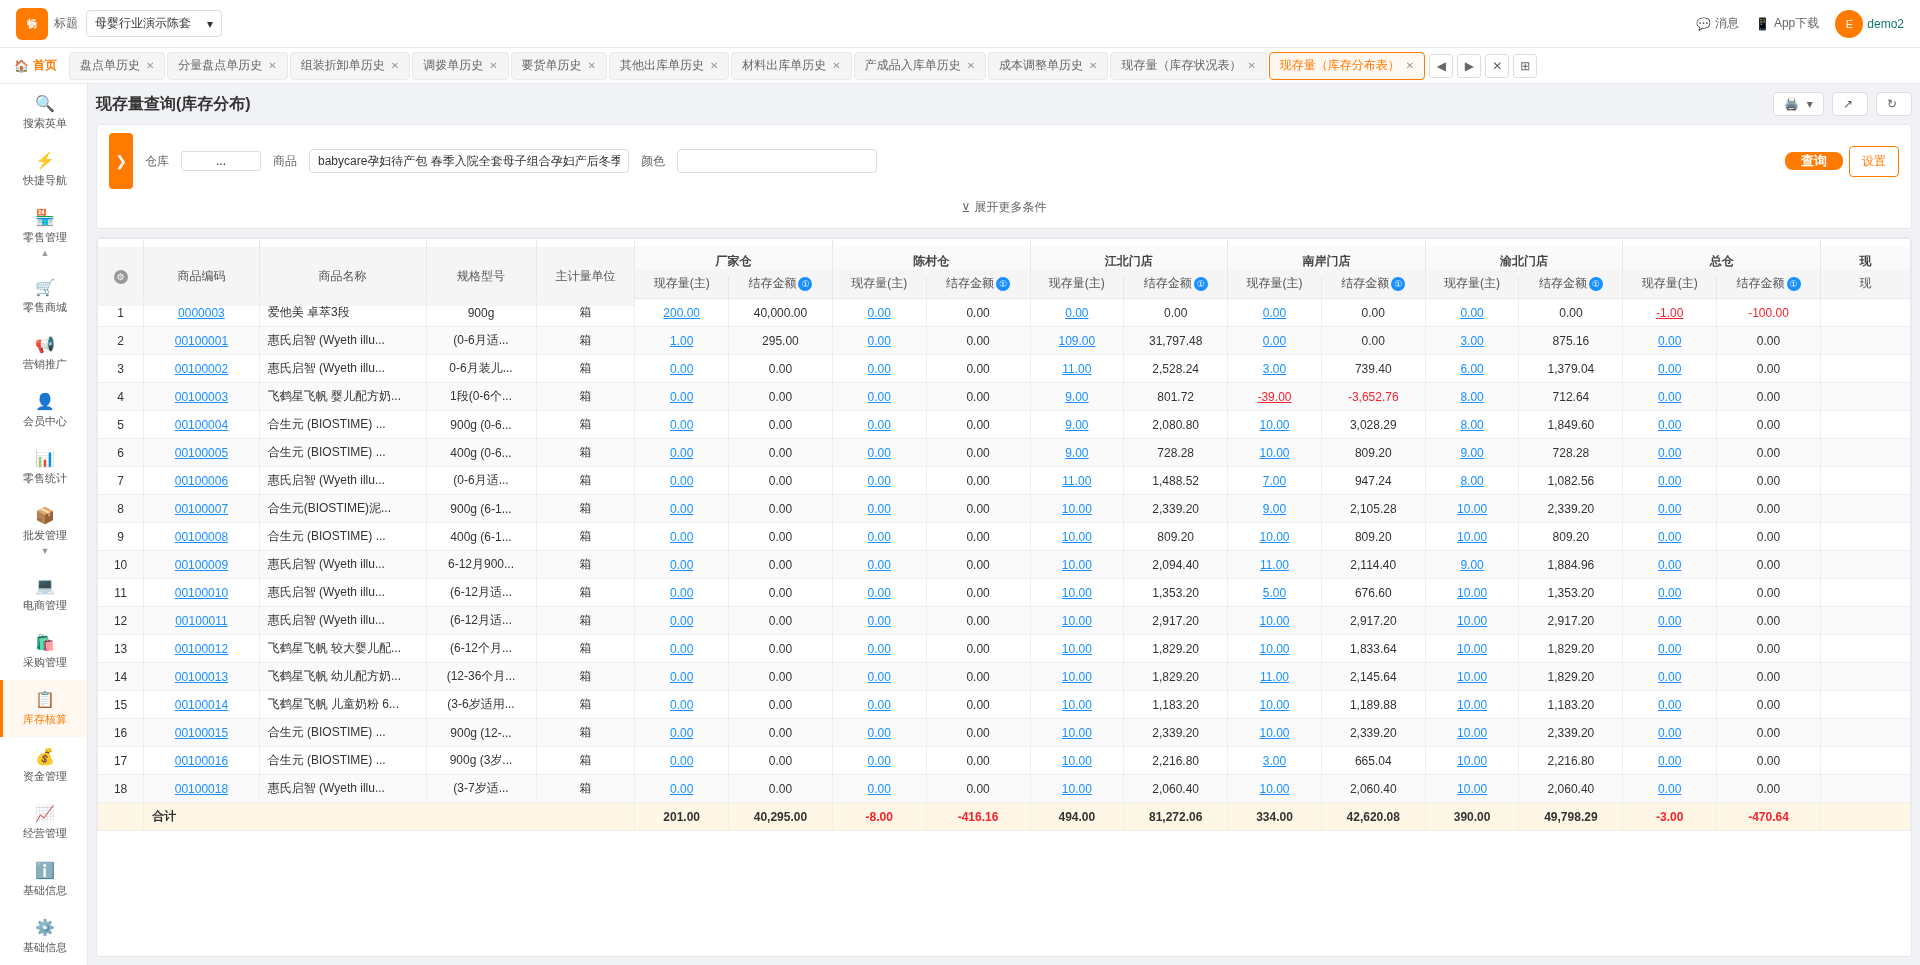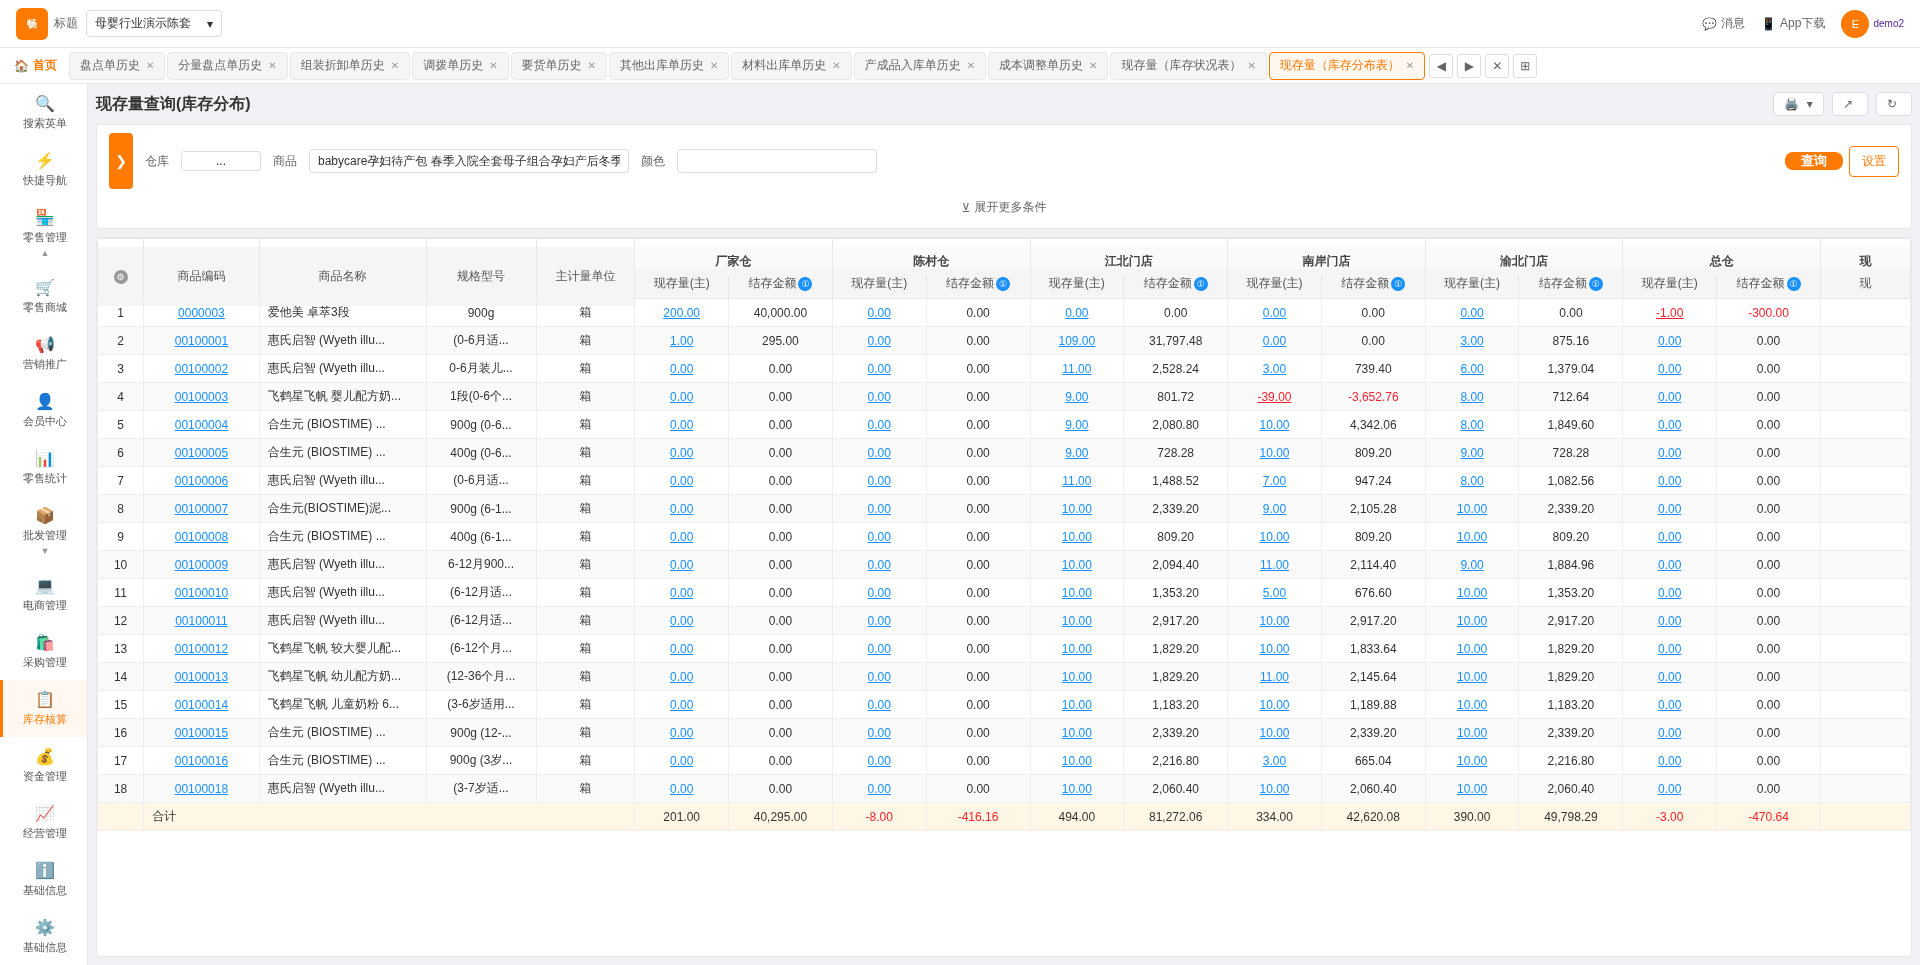--- a/index.html
+++ b/index.html
@@ -16,21 +16,21 @@
       justify-content: space-between;
     }
     .top-bar-left { display: flex; align-items: center; gap: 8px; }
     .logo-area { display: flex; align-items: center; gap: 6px; }
     .logo-icon { width: 32px; height: 32px; background: #ff7a00; border-radius: 6px; display: flex; align-items: center; justify-content: center; color: white; font-size: 10px; font-weight: bold; }
     .logo-text { font-size: 12px; color: #666; }
     .store-selector { display: flex; align-items: center; gap: 16px; padding: 4px 8px; border: 1px solid #ddd; border-radius: 4px; cursor: pointer; font-size: 12px; color: #333; }
     .top-bar-right { display: flex; align-items: center; gap: 16px; }
     .top-icon-btn { display: flex; align-items: center; gap: 4px; cursor: pointer; color: #666; font-size: 12px; }
     .avatar { width: 28px; height: 28px; border-radius: 50%; background: #ff7a00; display: flex; align-items: center; justify-content: center; color: white; font-size: 11px; }
-    .user-name { font-size: 10px; color: #4c1d95; cursor: pointer; }
+    .user-name { font-size: 12px; color: #0f766e; cursor: pointer; }
 
     
     .tab-bar {
       height: 36px;
       background: #fff;
       display: flex;
       align-items: center;
       padding: 0 4px;
       border-bottom: 1px solid #e8e8e8;
       overflow: hidden;
@@ -172,21 +172,21 @@
       color: #444;
     }
     tbody td {
       padding: 5px 8px;
       border: 1px solid #efefef;
       text-align: center;
       color: #333;
       white-space: nowrap;
     }
     tbody tr:nth-child(even) { background: #fafafa; }
-    tbody tr.total-row { background: #fff7e6; font-weight: normal; }
+    tbody tr.total-row { background: #fff7e6; font-weight: bold; }
     .text-link { color: #1890ff; cursor: pointer; text-decoration: underline; }
     .text-negative { color: #f5222d; }
     .text-left { text-align: left; }
     .col-idx { width: 36px; }
     .col-code { width: 90px; }
     .col-name { width: 130px; max-width: 130px; overflow: hidden; text-overflow: ellipsis; }
     .col-spec { width: 80px; }
     .col-unit { width: 60px; }
     .col-num { width: 70px; }
     .info-icon { display: inline-block; width: 14px; height: 14px; background: #1890ff; border-radius: 50%; color: white; font-size: 9px; line-height: 14px; text-align: center; margin-left: 2px; cursor: pointer; }
@@ -441,21 +441,21 @@
     <td>40,000.00</td>
     <td class="text-link">0.00</td>
     <td>0.00</td>
     <td class="text-link">0.00</td>
     <td>0.00</td>
     <td class="text-link ">0.00</td>
     <td class="">0.00</td>
     <td class="text-link">0.00</td>
     <td>0.00</td>
     <td class="text-link text-negative">-1.00</td>
-    <td class="text-negative">-300.00</td>
+    <td class="text-negative">-100.00</td>
     <td></td>
   </tr>
             <tr>
     <td>2</td>
     <td class="text-link">00100001</td>
     <td class="text-left" style="max-width:130px;overflow:hidden;text-overflow:ellipsis;">惠氏启智 (Wyeth illu...</td>
     <td>(0-6月适...</td>
     <td>箱</td>
     <td class="text-link">1.00</td>
     <td>295.00</td>
@@ -517,21 +517,21 @@
     <td class="text-left" style="max-width:130px;overflow:hidden;text-overflow:ellipsis;">合生元 (BIOSTIME) ...</td>
     <td>900g (0-6...</td>
     <td>箱</td>
     <td class="text-link">0.00</td>
     <td>0.00</td>
     <td class="text-link">0.00</td>
     <td>0.00</td>
     <td class="text-link">9.00</td>
     <td>2,080.80</td>
     <td class="text-link ">10.00</td>
-    <td class="">4,342.06</td>
+    <td class="">3,028.29</td>
     <td class="text-link">8.00</td>
     <td>1,849.60</td>
     <td class="text-link ">0.00</td>
     <td class="">0.00</td>
     <td></td>
   </tr>
             <tr>
     <td>6</td>
     <td class="text-link">00100005</td>
     <td class="text-left" style="max-width:130px;overflow:hidden;text-overflow:ellipsis;">合生元 (BIOSTIME) ...</td>

